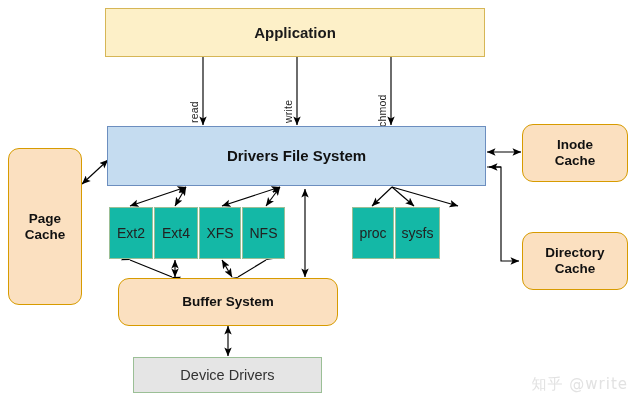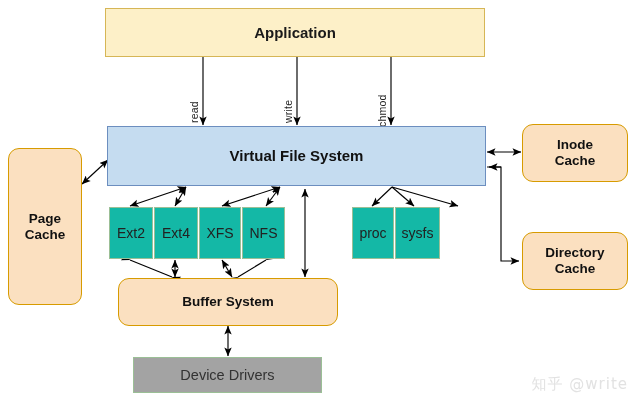--- a/index.html
+++ b/index.html
@@ -59,21 +59,21 @@
     text-align: center;
   }
   .n-fs {
     background: #14b8a6;
     border: 1px solid #9bbf96;
     color: #222222;
     font-weight: normal;
     font-size: 14px;
   }
   .n-dd {
-    background: #a3a3a3;
+    background: #e5e5e5;
     border: 1px solid #9bbf96;
     color: #333333;
     font-weight: normal;
     font-size: 14.5px;
   }
 
   
   .edge-label {
     position: absolute;
     font-size: 10.5px;
@@ -146,21 +146,21 @@
 
   <div class="edge-label" style="left:200px; top:111px;">read</div>
   <div class="edge-label" style="left:294px; top:111px;">write</div>
   <div class="edge-label" style="left:388px; top:115px;">chmod</div>
 
   <div class="node n-app" style="left:105px; top:8px; width:380px; height:49px;">
     <span>Application</span>
   </div>
 
   <div class="node n-vfs" style="left:107px; top:126px; width:379px; height:60px;">
-    <span>Virtual File System</span>
+    <span>Drivers File System</span>
   </div>
 
   <div class="node n-cache" style="left:8px; top:148px; width:74px; height:157px; flex-direction:column;">
     <span>Page</span>
     <span>Cache</span>
   </div>
 
   <div class="node n-cache" style="left:522px; top:124px; width:106px; height:58px; flex-direction:column;">
     <span>Inode</span>
     <span>Cache</span>

